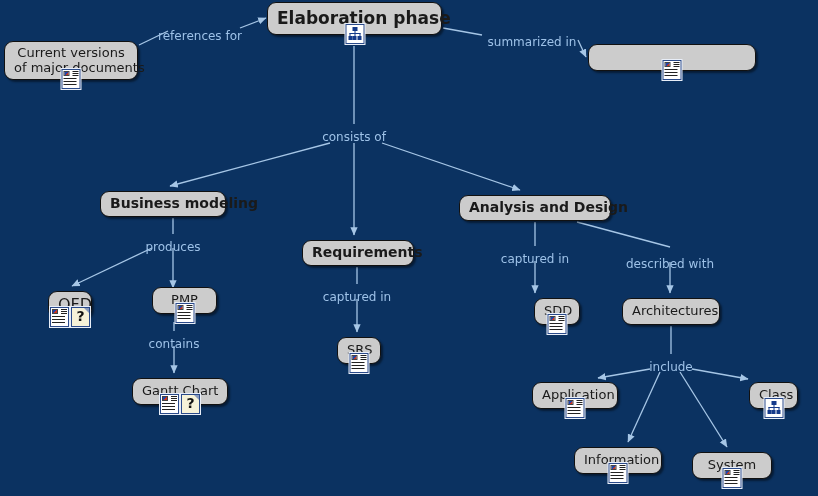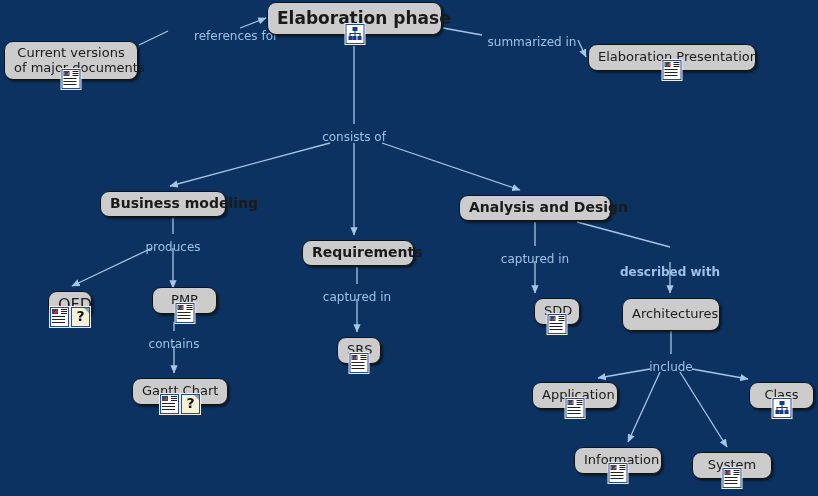--- a/index.html
+++ b/index.html
@@ -186,49 +186,48 @@
         <line x1="670" y1="262" x2="670" y2="293" stroke="#a6c6e6" stroke-width="1.3" marker-end="url(#arrowhead)"></line>
         <line x1="671" y1="326" x2="671" y2="354" stroke="#a6c6e6" stroke-width="1.3"></line>
         <line x1="650" y1="369" x2="598" y2="378" stroke="#a6c6e6" stroke-width="1.3" marker-end="url(#arrowhead)"></line>
         <line x1="660" y1="372" x2="628" y2="442" stroke="#a6c6e6" stroke-width="1.3" marker-end="url(#arrowhead)"></line>
         <line x1="680" y1="372" x2="727" y2="447" stroke="#a6c6e6" stroke-width="1.3" marker-end="url(#arrowhead)"></line>
         <line x1="692" y1="369" x2="748" y2="379" stroke="#a6c6e6" stroke-width="1.3" marker-end="url(#arrowhead)"></line>
       </g>
   </svg>
 
   <div id="link-label-layer">
-      <div class="link-label" style="left: 200px; top: 29px; margin-left: 36px;">references for</div>
+      <div class="link-label" style="left: 200px; top: 29px;">references for</div>
       <div class="link-label" style="left: 532px; top: 35px;">summarized in</div>
       <div class="link-label" style="left: 354px; top: 130px;">consists of</div>
       <div class="link-label" style="left: 173px; top: 240px;">produces</div>
       <div class="link-label" style="left: 174px; top: 337px;">contains</div>
       <div class="link-label" style="left: 357px; top: 290px;">captured in</div>
       <div class="link-label" style="left: 535px; top: 252px;">captured in</div>
-      <div class="link-label" style="left: 670px; top: 265px; font-weight: bold;">described with</div>
+      <div class="link-label" style="left: 670px; top: 257px;">described with</div>
       <div class="link-label" style="left: 671px; top: 360px;">include</div>
     </div>
   <div id="node-layer">
       <div class="node bold" style="left: 267px; top: 2px; width: 175px; height: 33px; font-size: 17px;">
         <span class="label">Elaboration phase</span>
         <span class="icons">
           <span class="ico ico-map">
             <span class="wires"></span>
           </span>
         </span>
       </div>
       <div class="node" style="left: 4px; top: 41px; width: 134px; height: 39px; font-size: 13px;">
         <span class="label">Current versions<span class="l2">of major documents</span></span>
         <span class="icons">
           <span class="ico ico-doc">
             <span class="side"></span>
           </span>
         </span>
       </div>
       <div class="node" style="left: 588px; top: 44px; width: 168px; height: 27px; font-size: 13px;">
-        <span class="label">Elaboration Presentation</span>
         <span class="icons">
           <span class="ico ico-doc">
             <span class="side"></span>
           </span>
         </span>
       </div>
       <div class="node bold" style="left: 100px; top: 191px; width: 126px; height: 26px; font-size: 14px;">
         <span class="label">Business modeling</span>
       </div>
       <div class="node bold" style="left: 302px; top: 240px; width: 112px; height: 26px; font-size: 14px;">
@@ -272,32 +271,32 @@
         </span>
       </div>
       <div class="node" style="left: 534px; top: 298px; width: 46px; height: 27px; font-size: 13px;">
         <span class="label">SDD</span>
         <span class="icons">
           <span class="ico ico-doc">
             <span class="side"></span>
           </span>
         </span>
       </div>
-      <div class="node" style="left: 622px; top: 298px; width: 98px; height: 33px; font-size: 13px;">
+      <div class="node" style="left: 622px; top: 298px; width: 98px; height: 27px; font-size: 13px;">
         <span class="label">Architectures</span>
       </div>
       <div class="node" style="left: 532px; top: 382px; width: 86px; height: 27px; font-size: 13px;">
         <span class="label">Application</span>
         <span class="icons">
           <span class="ico ico-doc">
             <span class="side"></span>
           </span>
         </span>
       </div>
-      <div class="node" style="left: 749px; top: 382px; width: 65px; height: 27px; font-size: 13px;">
+      <div class="node" style="left: 749px; top: 382px; width: 49px; height: 27px; font-size: 13px;">
         <span class="label">Class</span>
         <span class="icons">
           <span class="ico ico-map">
             <span class="wires"></span>
           </span>
         </span>
       </div>
       <div class="node" style="left: 574px; top: 447px; width: 88px; height: 27px; font-size: 13px;">
         <span class="label">Information</span>
         <span class="icons">

